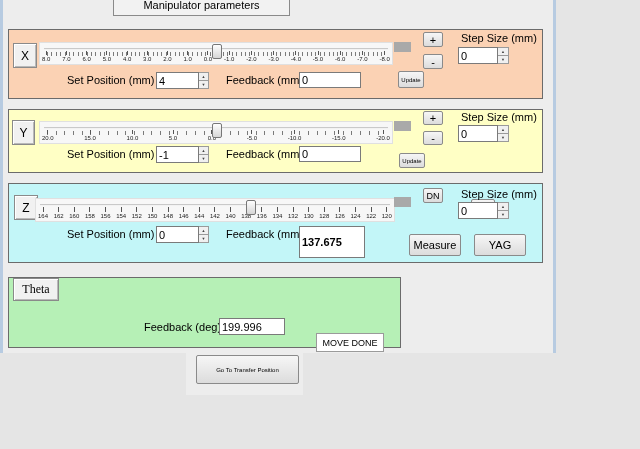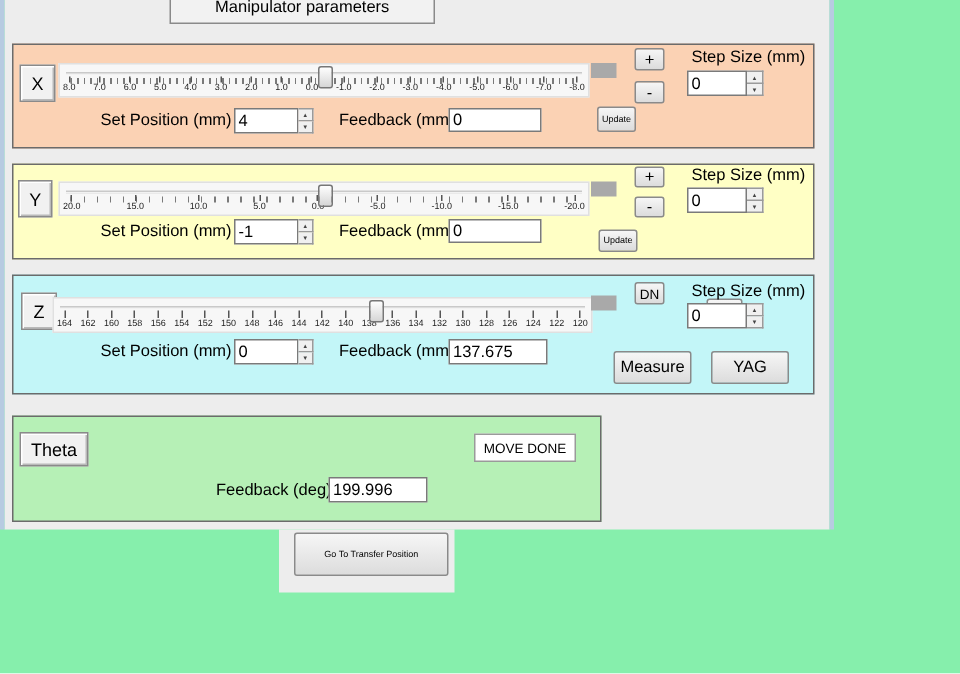--- a/index.html
+++ b/index.html
@@ -1,16 +1,16 @@
 <!DOCTYPE html>
 <html><head>
 <meta charset="utf-8">
 <style>
   html,body{margin:0;padding:0;background:#fff;}
-  #canvas{position:relative;width:640px;height:449px;background:#86efac;overflow:hidden;
+  #canvas{position:relative;width:640px;height:449px;background:#e5e5e5;overflow:hidden;
           font-family:"Liberation Sans",sans-serif;color:#000;}
   .abs{position:absolute;}
   
   .win-bg{left:3px;top:0;width:550px;height:353px;background:#ededed;}
   .win-edge-left{left:0;top:0;width:3px;height:353px;background:#b7cbe1;}
   .win-edge-right{left:553px;top:0;width:3px;height:353px;background:#b7cbe1;}
   .title-box{left:113px;top:-6px;width:175px;height:20px;background:#f2f2f2;
              border:1px solid #8a8a8a;font-size:11px;text-align:center;line-height:21px;}
   
   .panel{border:1px solid #6b6b6b;}
@@ -46,21 +46,21 @@
   
   .field{display:flex;}
   .tb{background:#fff;border:1px solid #7a7a7a;font-size:11px;padding:0 2px;margin:0;
       font-family:"Liberation Sans",sans-serif;height:100%;box-sizing:border-box;}
   .spin{width:11px;display:flex;flex-direction:column;height:100%;box-sizing:border-box;}
   .spin div{flex:1;background:#f0f0f0;border:1px solid #9a9a9a;border-left:none;
             display:flex;align-items:center;justify-content:center;font-size:4px;color:#444;}
   .spin div:last-child{border-top:none;}
   .lbl{font-size:11px;white-space:nowrap;}
   .status-box{background:#fff;border:1px solid #9a9a9a;font-size:9px;display:flex;
-              align-items:center;justify-content:center;white-space:nowrap;}
+              align-items:center;justify-content:center;white-space:nowrap;margin-top:44px;}
   .stop-btn{left:435px;top:285px;width:107px;height:50px;border:1px solid #c35b5b;border-radius:3px;
             background:linear-gradient(#de7d7d,#d26060);display:flex;align-items:center;
             justify-content:center;font-size:15px;color:#2b2b2b;letter-spacing:1px;}
   .goto-patch{left:186px;top:353px;width:117px;height:42px;background:#ededed;}
   .goto-btn{left:196px;top:355px;width:103px;height:29px;font-size:6px;}
 </style>
 </head>
 <body>
 
 <div id="canvas">
@@ -355,25 +355,25 @@
     <button class="abs btn" style="left:465px;top:50px;width:52px;height:22px;">YAG</button>
     <div class="abs lbl" style="left:58px;top:44px;">Set Position (mm)</div>
     <div class="abs field" style="left:147px;top:42px;width:53px;height:17px;">
       <input class="tb" style="width: 43px;" value="0">
       <div class="spin">
         <div>▲</div>
         <div>▼</div>
       </div>
     </div>
     <div class="abs lbl" style="left:217px;top:44px;">Feedback (mm)</div>
-    <input class="abs tb" style="left: 290px; top: 42px; width: 66px; height: 17px;" value="137.675">
+    <input class="abs tb" style="left: 290px; top: 42px; width: 66px; height: 32px; font-weight: bold;" value="137.675">
   </div>
 
   <div class="abs panel panel-theta">
-    <div class="abs axis-btn" style="left:4px;top:10px;width:44px;height:21px;">Theta</div>
+    <div class="abs axis-btn" style="left:4px;top:0;width:44px;height:21px;font-family:Liberation Serif, serif;">Theta</div>
     <div class="abs status-box" style="left:307px;top:11px;width:66px;height:17px;">MOVE DONE</div>
     <div class="abs lbl" style="left:135px;top:43px;">Feedback (deg)</div>
     <input class="abs tb" style="left: 210px; top: 40px; width: 66px; height: 17px;" value="199.996">
   </div>
 
 
   <div class="abs goto-patch"></div>
   <button class="abs btn goto-btn">Go To Transfer Position</button>
 </div>
 

